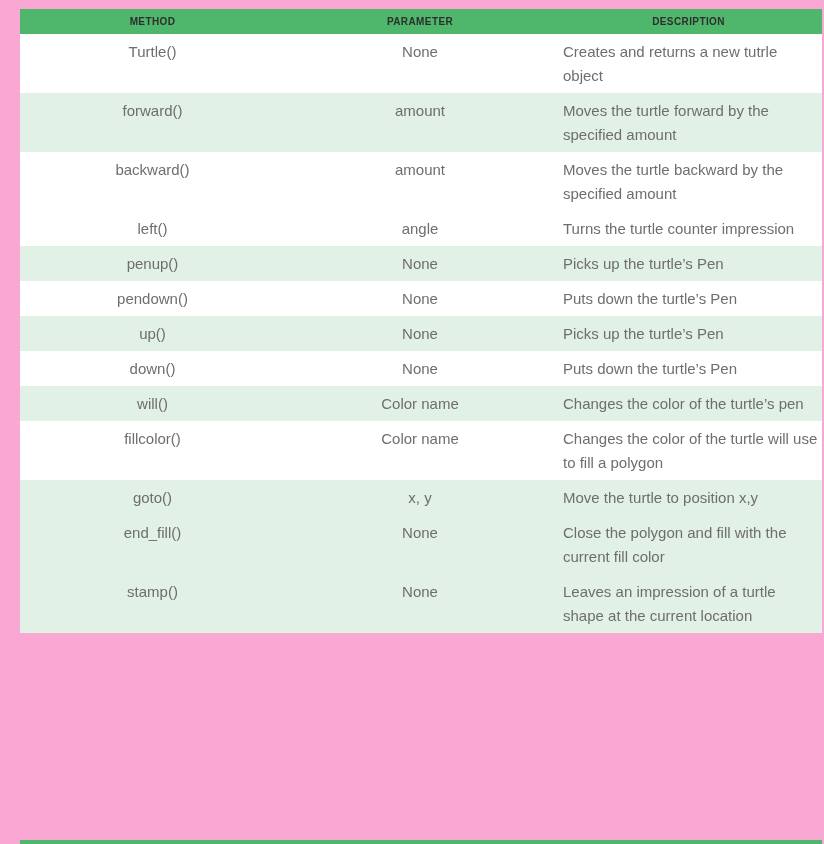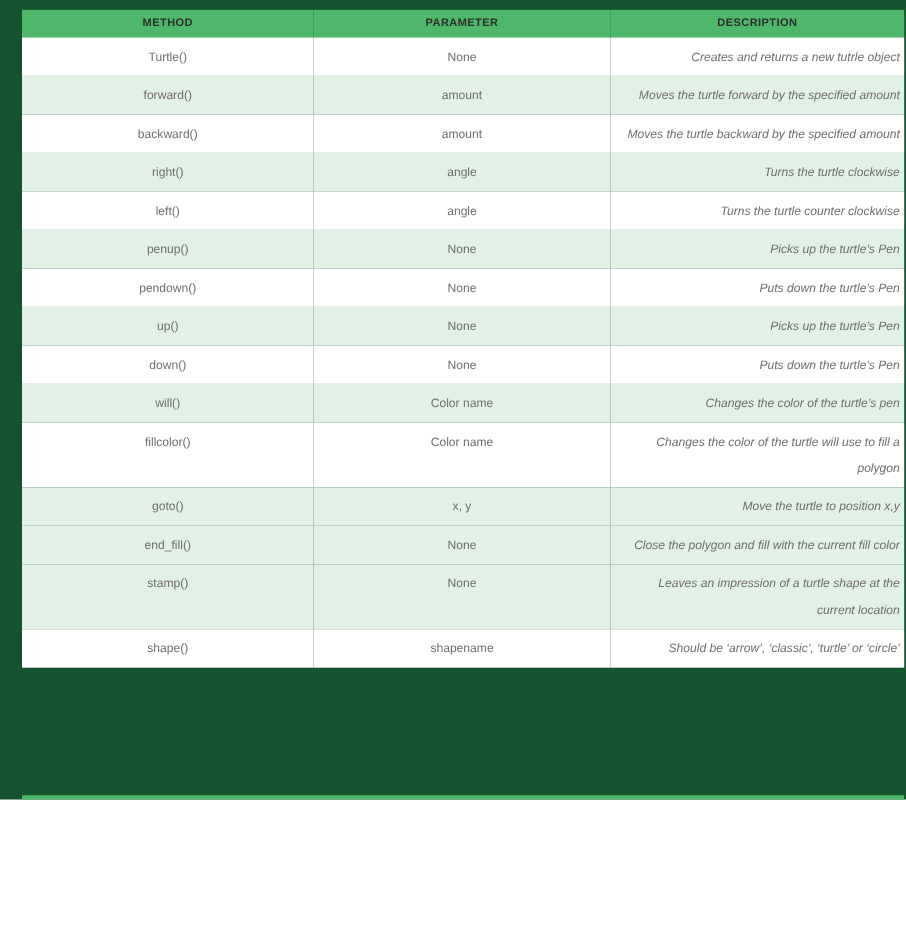--- a/index.html
+++ b/index.html
@@ -4,23 +4,23 @@
 <style>
   html, body {
     margin: 0;
     padding: 0;
     background: #ffffff;
     font-family: "Liberation Sans", sans-serif;
   }
   .page {
     position: relative;
     width: 824px;
-    height: 727px;
+    height: 844px;
     overflow: hidden;
-    background: #14532d;
+    background: #f9a8d4;
   }
   .table-wrap {
     position: absolute;
     left: 20px;
     top: 9px;
     width: 802px;
   }
   table.methods {
     border-collapse: collapse;
     table-layout: fixed;
@@ -36,42 +36,41 @@
     font-size: 10px;
     font-weight: bold;
     letter-spacing: 0.4px;
     text-transform: uppercase;
     text-align: center;
     height: 25px;
     padding: 0;
     vertical-align: middle;
   }
   tbody td {
-    font-size: 11px;
+    font-size: 15px;
     color: var(--row-fg, #6e6e6e);
     line-height: 24px;
     padding-top: 6px;
     padding-bottom: 5px;
     vertical-align: top;
     background: #ffffff;
   }
   tbody tr.alt td {
     background: var(--row-alt-bg, #e2f1e6);
   }
   td.cell-method,
   td.cell-parameter {
     text-align: center;
     padding-left: 4px;
     padding-right: 4px;
   }
   td.cell-description {
-    text-align: right;
+    text-align: left;
     padding-left: 8px;
     padding-right: 4px;
-    font-style: italic;
   }
   .next-header-sliver {
     position: absolute;
     left: 20px;
     bottom: 0;
     width: 802px;
     height: 4px;
     background: var(--header-bg, #4eb76c);
   }
 </style>
@@ -102,29 +101,24 @@
           <tr class="alt">
             <td class="cell-method">forward()</td>
             <td class="cell-parameter">amount</td>
             <td class="cell-description">Moves the turtle forward by the specified amount</td>
           </tr>
           <tr>
             <td class="cell-method">backward()</td>
             <td class="cell-parameter">amount</td>
             <td class="cell-description">Moves the turtle backward by the specified amount</td>
           </tr>
-          <tr class="alt">
-            <td class="cell-method">right()</td>
-            <td class="cell-parameter">angle</td>
-            <td class="cell-description">Turns the turtle clockwise</td>
-          </tr>
           <tr>
             <td class="cell-method">left()</td>
             <td class="cell-parameter">angle</td>
-            <td class="cell-description">Turns the turtle counter clockwise</td>
+            <td class="cell-description">Turns the turtle counter impression</td>
           </tr>
           <tr class="alt">
             <td class="cell-method">penup()</td>
             <td class="cell-parameter">None</td>
             <td class="cell-description">Picks up the turtle’s Pen</td>
           </tr>
           <tr>
             <td class="cell-method">pendown()</td>
             <td class="cell-parameter">None</td>
             <td class="cell-description">Puts down the turtle’s Pen</td>
@@ -157,22 +151,17 @@
           <tr class="alt">
             <td class="cell-method">end_fill()</td>
             <td class="cell-parameter">None</td>
             <td class="cell-description">Close the polygon and fill with the current fill color</td>
           </tr>
           <tr class="alt">
             <td class="cell-method">stamp()</td>
             <td class="cell-parameter">None</td>
             <td class="cell-description">Leaves an impression of a turtle shape at the current location</td>
           </tr>
-          <tr>
-            <td class="cell-method">shape()</td>
-            <td class="cell-parameter">shapename</td>
-            <td class="cell-description">Should be ‘arrow’, ‘classic’, ‘turtle’ or ‘circle’</td>
-          </tr>
         </tbody>
     </table>
   </div>
   <div class="next-header-sliver"></div>
 </div>
 
 </body></html>

